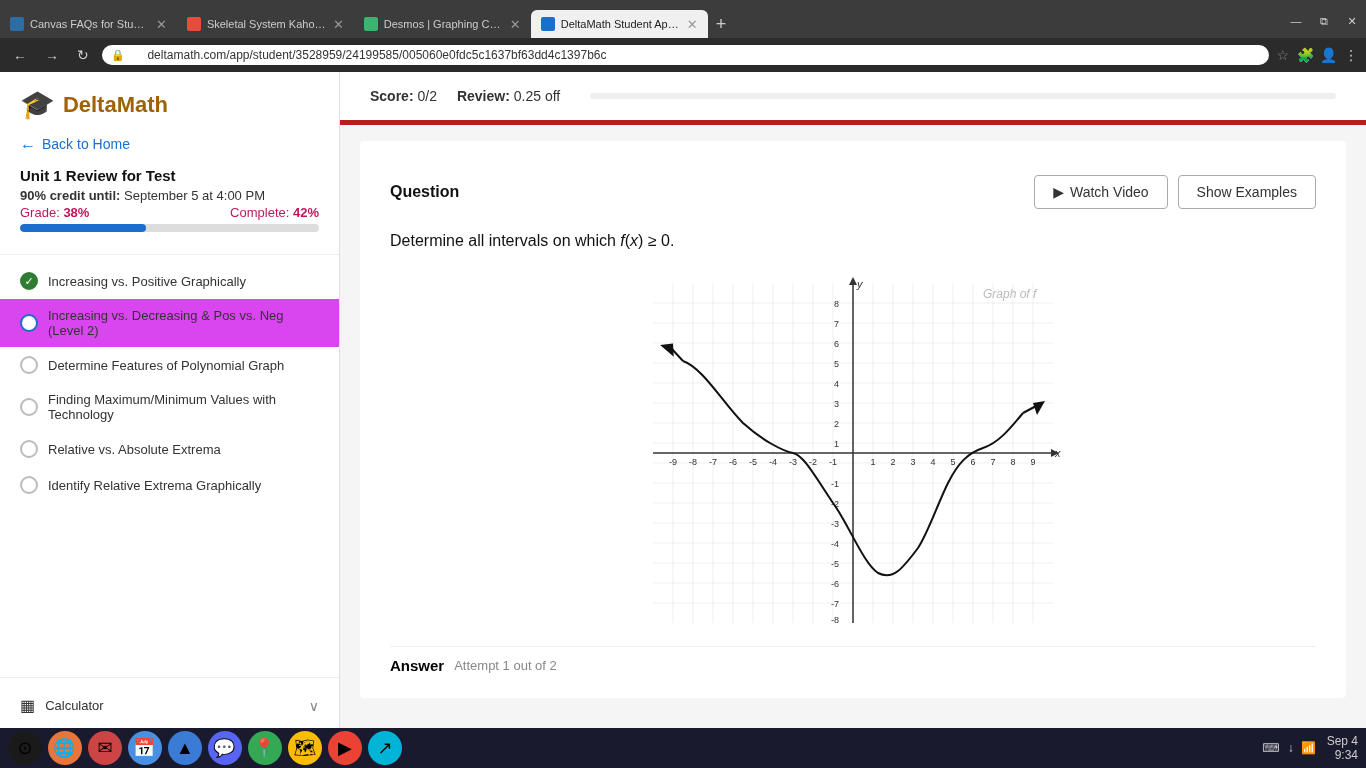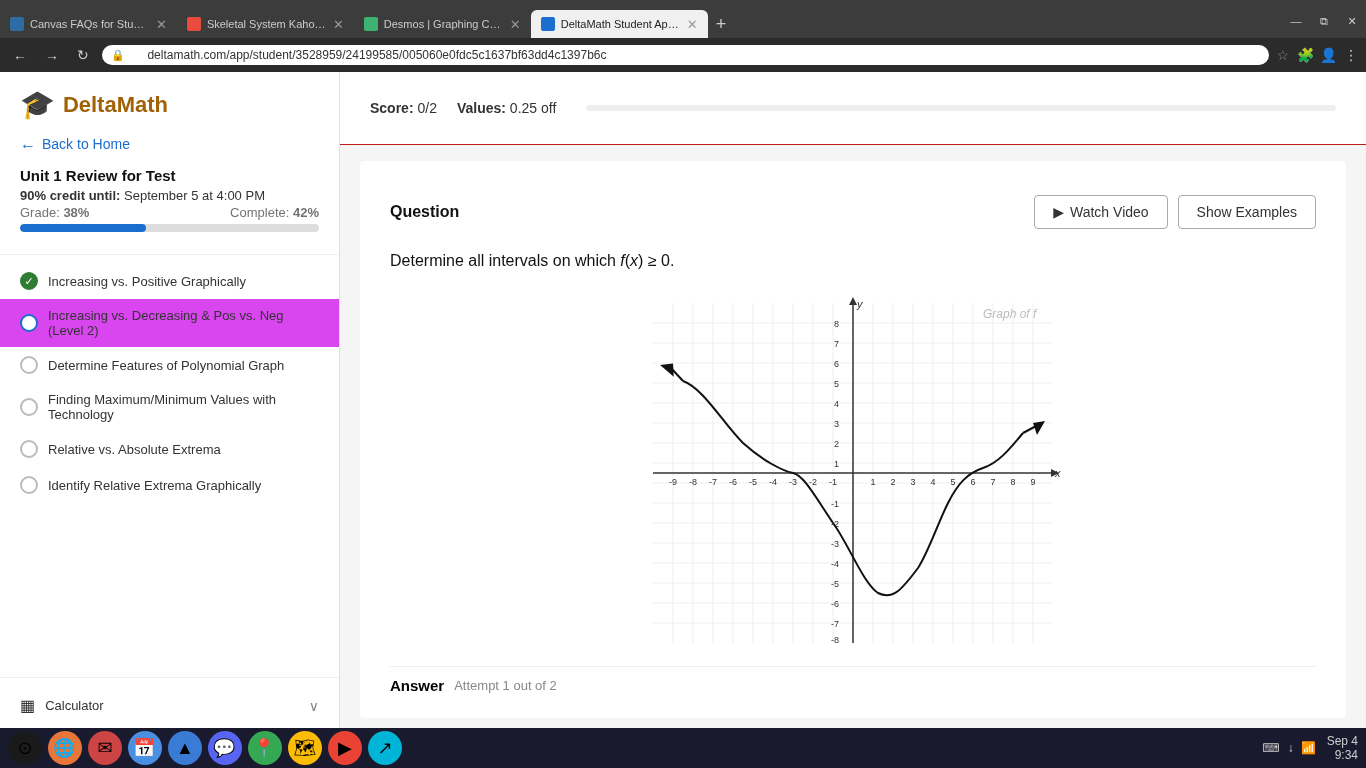--- a/index.html
+++ b/index.html
@@ -39,21 +39,21 @@
     .logo-text { font-size: 22px; font-weight: bold; color: #111; }
     .logo-text span { color: #a16207; }
 
     .back-link { display: flex; align-items: center; gap: 6px; color: #1a6fce; text-decoration: none; font-size: 14px; cursor: pointer; margin-bottom: 14px; }
     .back-arrow { font-size: 16px; }
 
     .unit-title { font-weight: bold; font-size: 15px; color: #111; margin-bottom: 4px; }
     .credit-info { font-size: 13px; color: #333; margin-bottom: 2px; }
     .credit-info strong { font-weight: bold; }
 
-    .grade-row { display: flex; justify-content: space-between; margin-bottom: 4px; font-size: 13px; color: #737373; }
+    .grade-row { display: flex; justify-content: space-between; margin-bottom: 4px; font-size: 13px; color: #be185d; }
     .progress-bar-bg { background: #ddd; height: 8px; border-radius: 4px; overflow: hidden; margin-bottom: 14px; }
     .progress-bar-fill { height: 100%; background: #1a6fce; border-radius: 4px; }
 
     .sidebar-nav { flex: 1; padding: 8px 0; }
     .nav-item { display: flex; align-items: center; gap: 10px; padding: 9px 20px; font-size: 13px; color: #333; cursor: pointer; }
     .nav-item.active { background: #d946ef; }
     .nav-dot { width: 18px; height: 18px; border-radius: 50%; border: 2px solid #bbb; flex-shrink: 0; display: flex; align-items: center; justify-content: center; }
     .nav-dot.completed { background: #2e7d32; border-color: #2e7d32; color: white; font-size: 11px; }
     .nav-dot.active { border-color: #1a6fce; background: #fff; }
     .nav-dot.empty { border-color: #bbb; }
@@ -63,21 +63,21 @@
     .calc-left { display: flex; align-items: center; gap: 10px; color: #333; font-size: 13px; }
     .calc-icon { font-size: 16px; }
     .chevron { color: #888; font-size: 14px; }
     .user-row { display: flex; align-items: center; justify-content: space-between; padding: 8px 0; }
     .user-left { display: flex; align-items: center; gap: 10px; color: #333; font-size: 13px; }
     .user-icon { font-size: 16px; }
     .logout-btn { color: #1a6fce; font-size: 13px; cursor: pointer; background: none; border: none; }
 
     
     .main-content { flex: 1; background: #f5f5f5; overflow-y: auto; }
-    .score-bar { background: #fff; padding: 28px 30px; display: flex; align-items: center; gap: 20px; border-bottom: 1px solid #b91c1c; }
+    .score-bar { background: #fff; padding: 16px 30px; display: flex; align-items: center; gap: 20px; border-bottom: 5px solid #b91c1c; }
     .score-text { font-size: 14px; color: #333; }
     .score-text strong { font-weight: bold; }
     .penalty-text { font-size: 14px; color: #333; }
     .penalty-text strong { font-weight: bold; }
     .progress-thin { flex: 1; height: 6px; background: #eee; border-radius: 3px; margin-left: 10px; }
 
     .question-card { margin: 16px 20px; background: #fff; border-radius: 4px; padding: 24px 30px; }
     .question-header { display: flex; justify-content: space-between; align-items: center; margin-bottom: 20px; margin-top: 10px; }
     .question-label { font-size: 16px; font-weight: bold; color: #111; }
     .btn-group { display: flex; gap: 10px; }
@@ -223,21 +223,21 @@
   </div>
 
   <div class="main-content">
 
     <div class="score-bar">
       <span class="score-text">
         <strong>Score:</strong>
         <span>0/2</span>
       </span>
       <span class="penalty-text">
-        <strong>Values:</strong>
+        <strong>Review:</strong>
         <span>0.25 off</span>
       </span>
       <div class="progress-thin"></div>
     </div>
 
     <div class="question-card">
       <div class="question-header">
         <span class="question-label">Question</span>
         <div class="btn-group">
           <button class="btn-outline">

